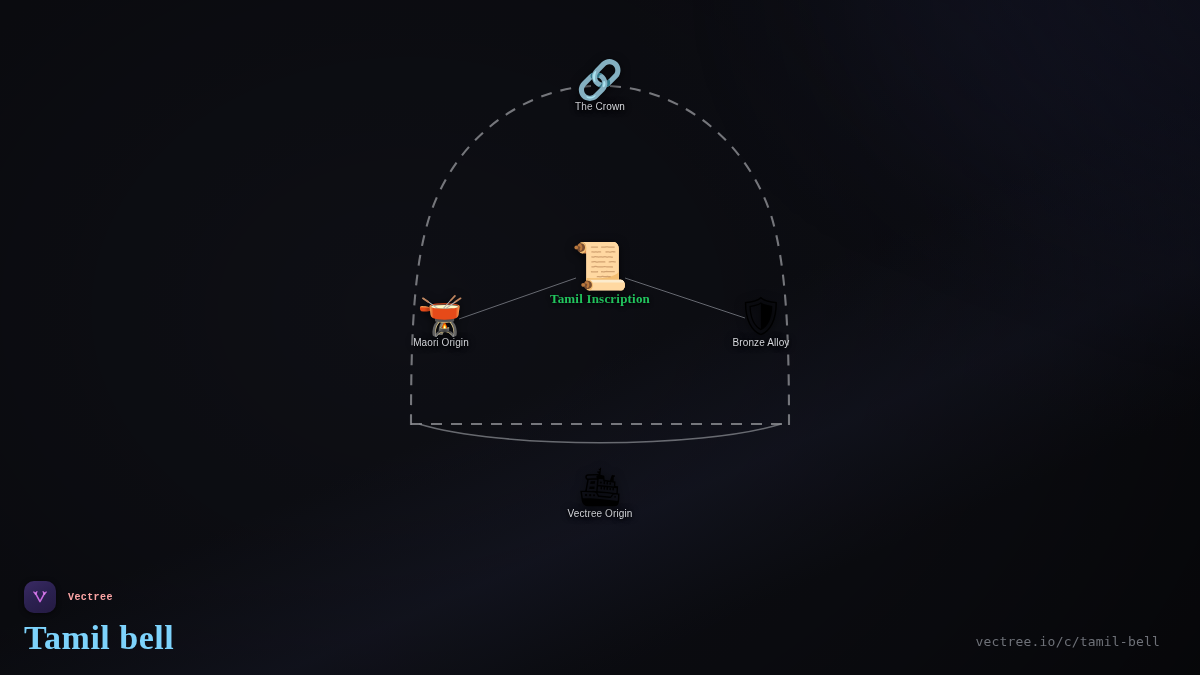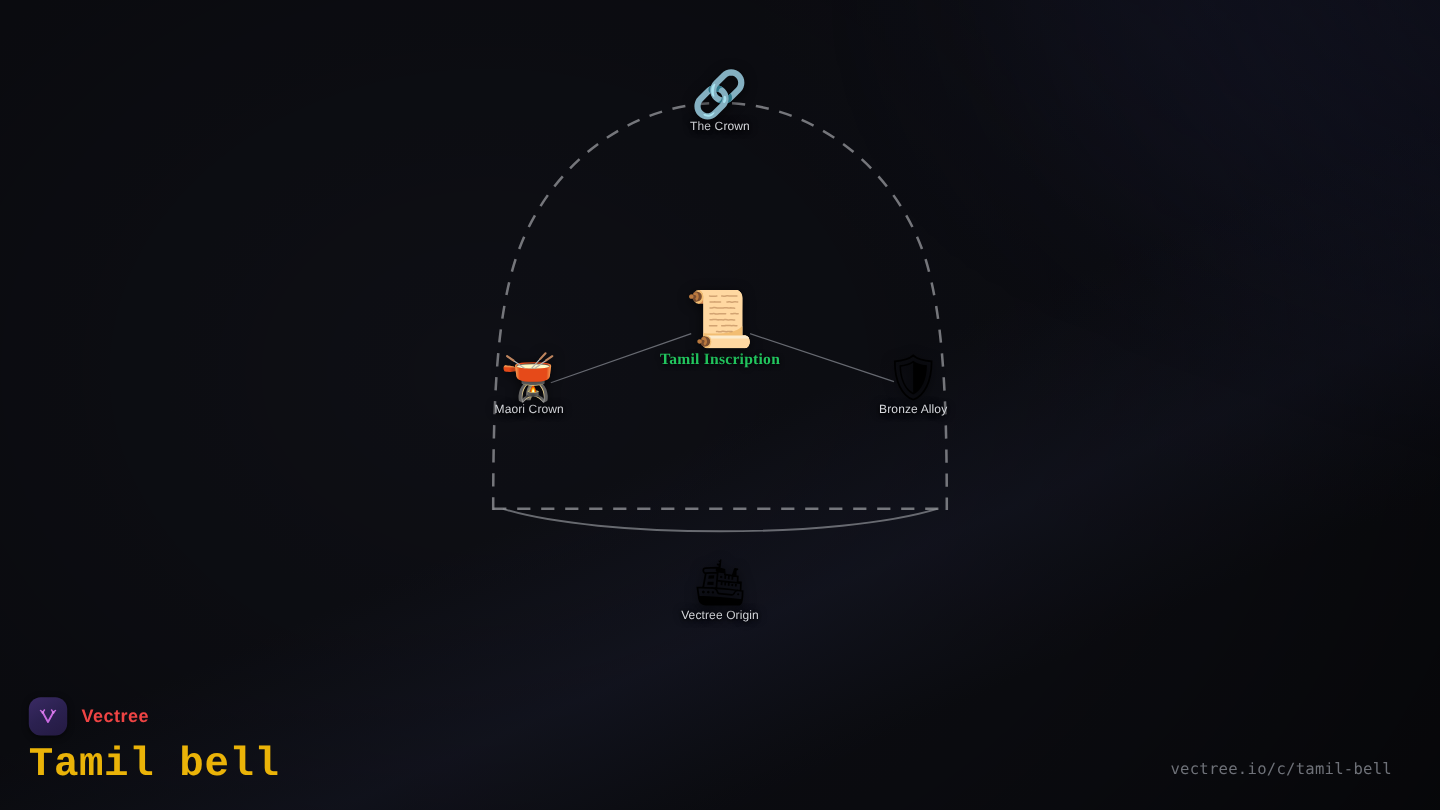--- a/index.html
+++ b/index.html
@@ -82,32 +82,32 @@
   #brand-row { display:flex; align-items:center; gap:12px; }
   #brand-logo {
     width:32px; height:32px;
     border-radius:10px;
     background:linear-gradient(150deg, #3a2a64 0%, #2b2150 48%, #241a42 100%);
     display:flex; align-items:center; justify-content:center;
     box-shadow:0 1px 5px rgba(0,0,0,0.6);
     flex:none;
   }
   #brand-name {
-    font-family:Liberation Sans, sans-serif;
+    font-family:Liberation Mono, monospace;
     font-weight:bold;
-    font-size:15px;
-    color:#ef4444;
+    font-size:10px;
+    color:#fca5a5;
     letter-spacing:0.4px;
   }
   #page-title {
-    font-family:Liberation Mono, monospace;
+    font-family:Liberation Serif, serif;
     font-weight:bold;
     font-size:34px;
     line-height:1.08;
-    color:#eab308;
+    color:#7dd3fc;
     letter-spacing:0.5px;
   }
   #site-url {
     position:absolute;
     right:40px; bottom:26px;
     font-family:"DejaVu Sans Mono", monospace;
     font-size:13px;
     color:#6e7178;
     letter-spacing:0.2px;
   }
@@ -144,21 +144,21 @@
       <span class="node-label">The Crown</span>
     </div>
 
     <div class="node center" style="left:600px; top:275px;">
       <span class="node-icon">📜</span>
       <span class="node-label">Tamil Inscription</span>
     </div>
 
     <div class="node satellite" style="left:441px; top:322px;">
       <span class="node-icon">🫕</span>
-      <span class="node-label">Maori Crown</span>
+      <span class="node-label">Maori Origin</span>
     </div>
 
     <div class="node satellite" style="left:761px; top:322px;">
       <span class="node-icon">🛡</span>
       <span class="node-label">Bronze Alloy</span>
     </div>
 
     <div class="node satellite" style="left:600px; top:493px;">
       <span class="node-icon">🛳</span>
       <span class="node-label">Vectree Origin</span>

